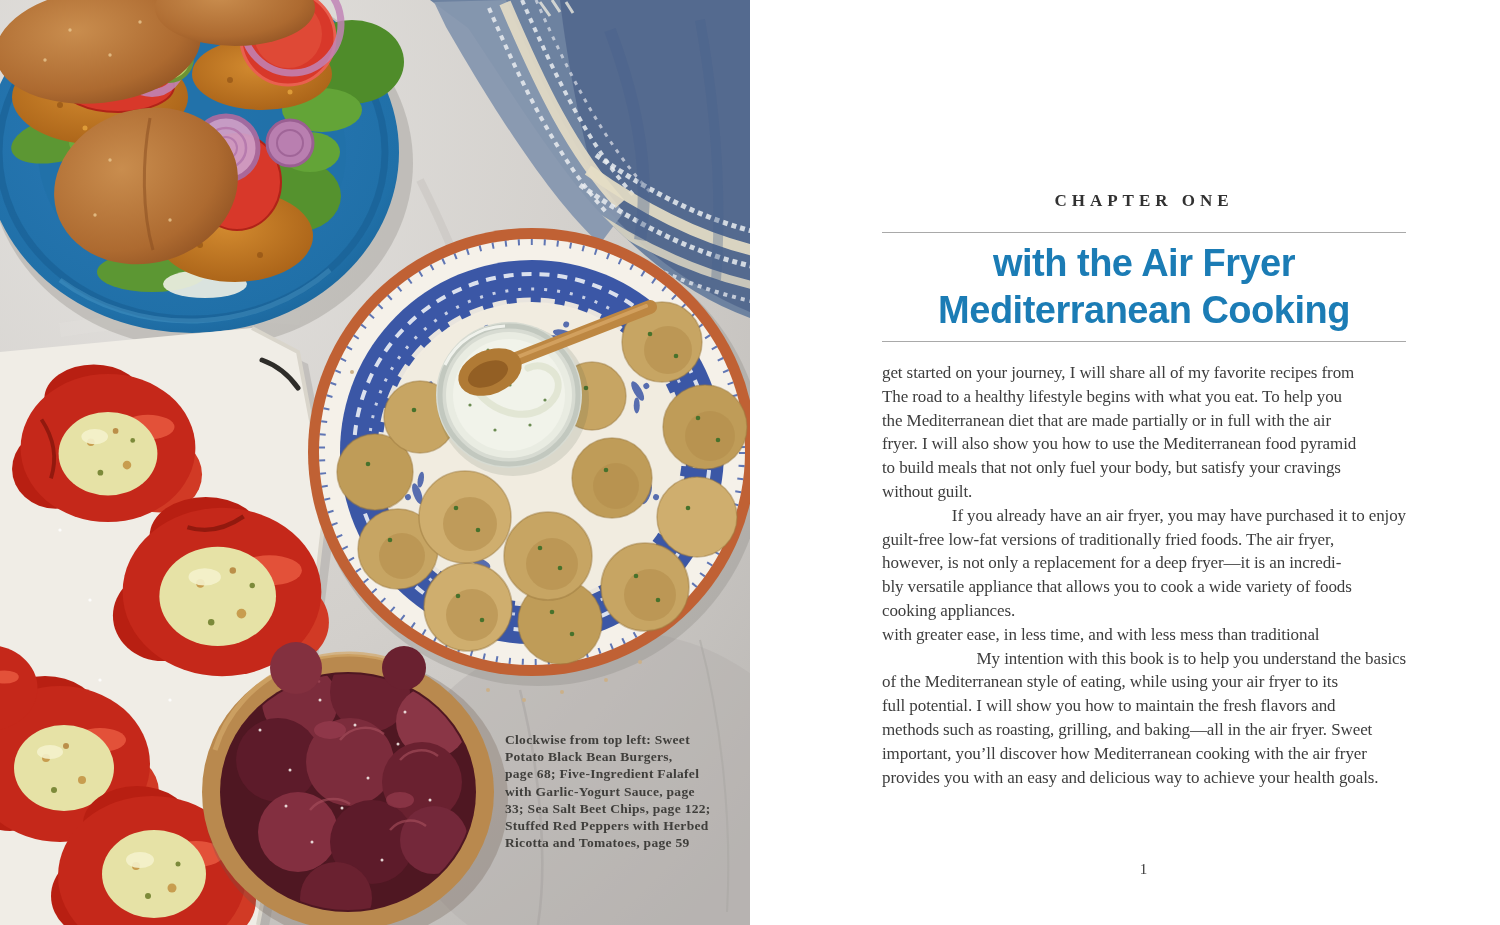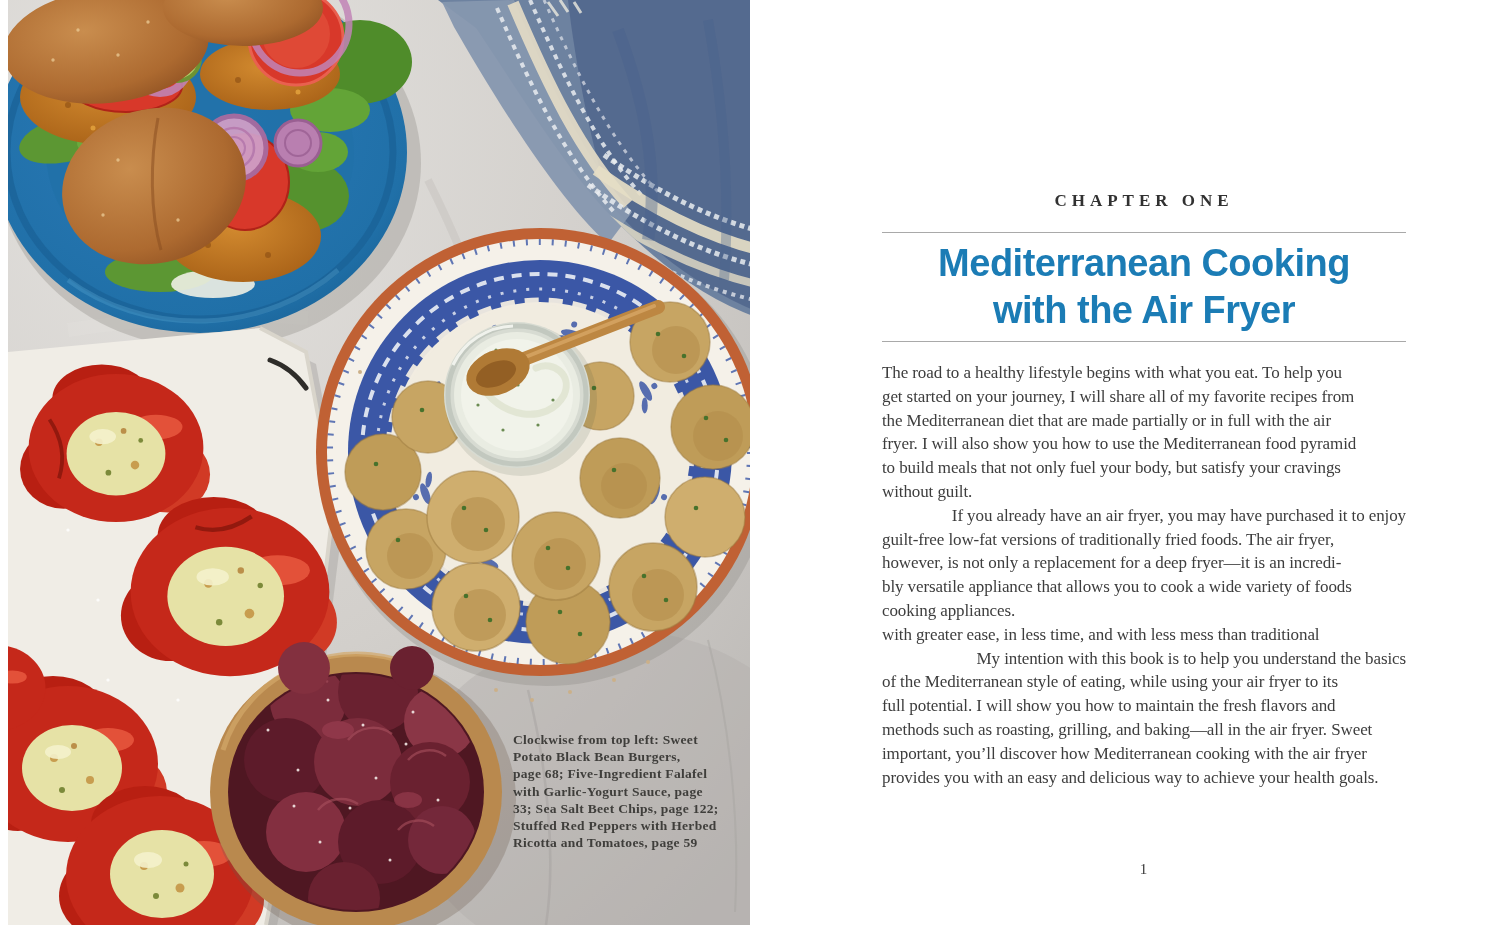--- a/index.html
+++ b/index.html
@@ -1,19 +1,19 @@
 <!DOCTYPE html>
 <html style="--accent-blue: #1b7cb5; --rule-gray: #a9a9a9; --body-text: #3d3d3d; --caption-text: #3f3e3b; --page-bg: #ffffff; --marble-gray: #d2cfcb; --plate-blue: #2273ab; --napkin-blue: #6d82a0; --terracotta: #c06134; --pattern-navy: #3b57a6; --falafel-tan: #c7a563; --pepper-red: #c5281a; --beet-dark: #5d1b2a; --wood-tan: #b9894e;"><head>
 <meta charset="utf-8">
 <style>
   html,body{margin:0;padding:0;background:#ffffff;}
   #spread{position:relative;width:1500px;height:925px;overflow:hidden;
           font-family:"Liberation Serif", serif;background:var(--page-bg,#ffffff);}
   
-  #photo-page{position:absolute;left:0;top:0;width:750px;height:925px;overflow:hidden;margin-left:8px;}
+  #photo-page{position:absolute;left:0;top:0;width:750px;height:925px;overflow:hidden;}
   #photo-page svg{position:absolute;left:0;top:0;}
   #photo-caption{position:absolute;left:505px;top:731px;width:215px;
     font-family:"Liberation Serif", serif;font-size:13.5px;line-height:17.2px;
     font-weight:700;letter-spacing:.3px;color:var(--caption-text,#3f3e3b);}
   #photo-caption .cap-line{white-space:nowrap;}
   
   #text-page{position:absolute;left:750px;top:0;width:750px;height:925px;background:var(--page-bg,#ffffff);}
   #text-col{position:absolute;left:132px;top:0;width:524px;height:925px;}
   .kicker{position:absolute;top:191px;left:0;width:100%;text-align:center;
     font-size:17px;letter-spacing:5px;color:#313131;font-weight:700;}
@@ -426,28 +426,28 @@
         <div class="cap-line">Stuffed Red Peppers with Herbed</div>
         <div class="cap-line">Ricotta and Tomatoes, page 59</div>
       </div>
   </div>
 
   <div id="text-page">
     <div id="text-col">
       <div class="kicker">CHAPTER ONE</div>
       <hr class="rule" id="rule-top">
       <div class="chapter-title">
+        <div>with the Air Fryer</div>
         <div>Mediterranean Cooking</div>
-        <div>with the Air Fryer</div>
       </div>
       <hr class="rule" id="rule-bottom">
       <div id="body-block">
           <div class="para">
+            <div class="bline">get started on your journey, I will share all of my favorite recipes from</div>
             <div class="bline">The road to a healthy lifestyle begins with what you eat. To help you</div>
-            <div class="bline">get started on your journey, I will share all of my favorite recipes from</div>
             <div class="bline">the Mediterranean diet that are made partially or in full with the air</div>
             <div class="bline">fryer. I will also show you how to use the Mediterranean food pyramid</div>
             <div class="bline">to build meals that not only fuel your body, but satisfy your cravings</div>
             <div class="bline">without guilt.</div>
           </div>
           <div class="para">
             <div class="bline first-indent">If you already have an air fryer, you may have purchased it to enjoy</div>
             <div class="bline">guilt-free low-fat versions of traditionally fried foods. The air fryer,</div>
             <div class="bline">however, is not only a replacement for a deep fryer—it is an incredi-</div>
             <div class="bline">bly versatile appliance that allows you to cook a wide variety of foods</div>

